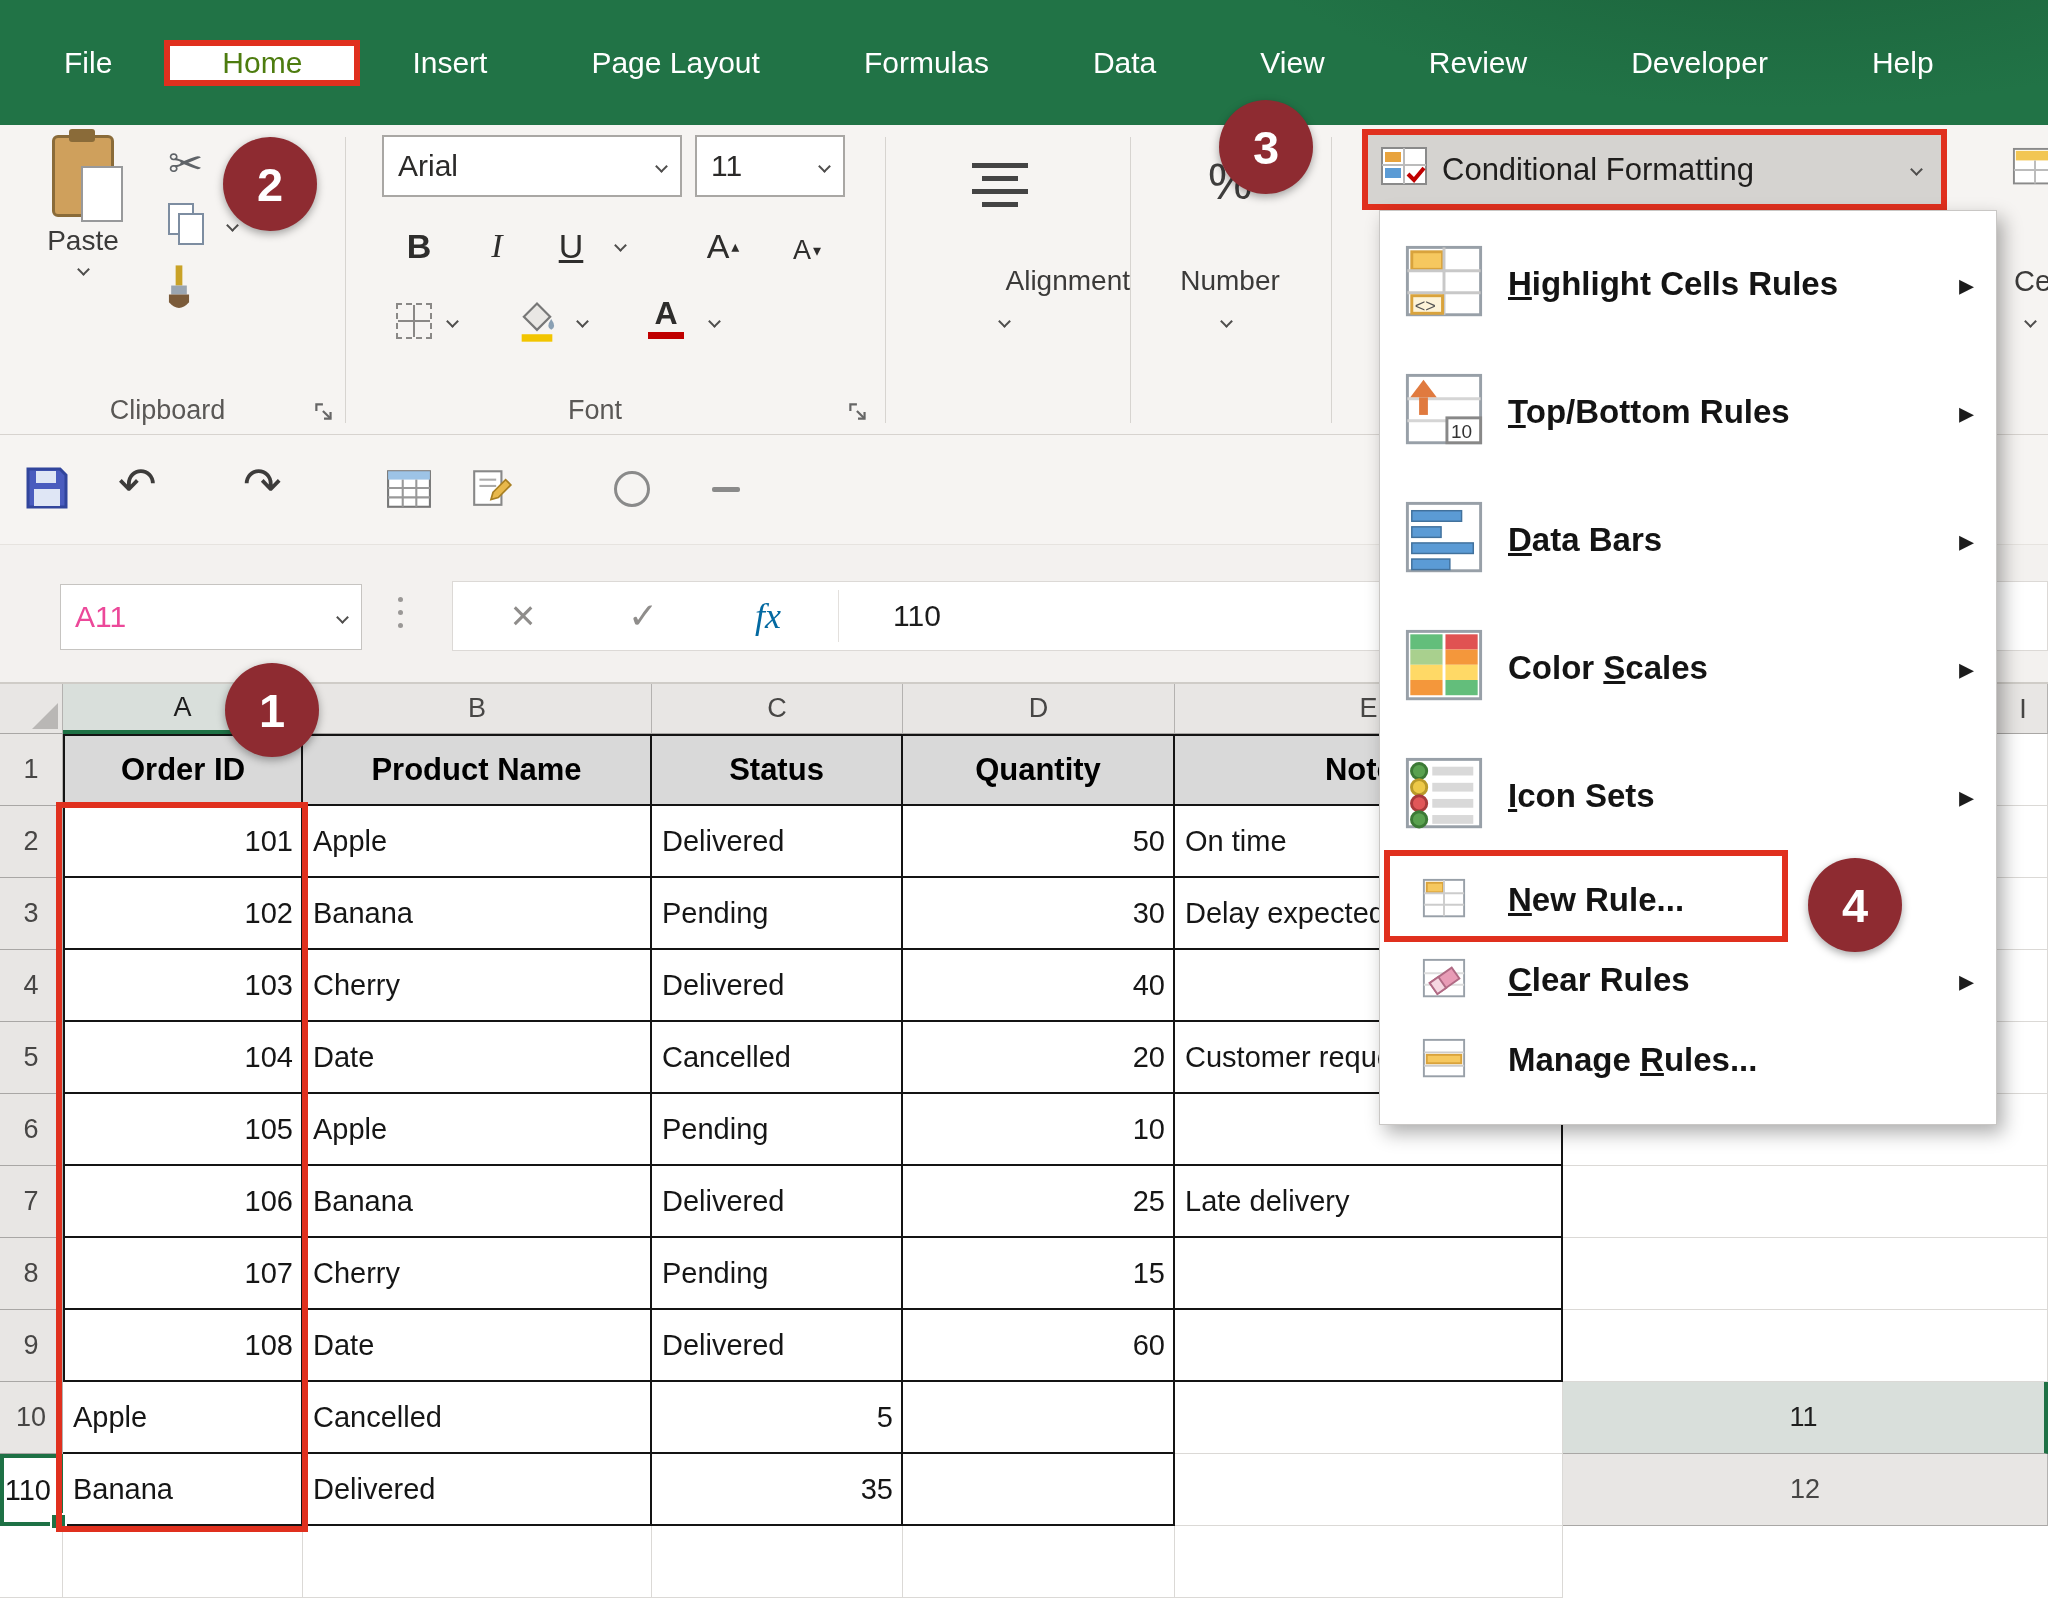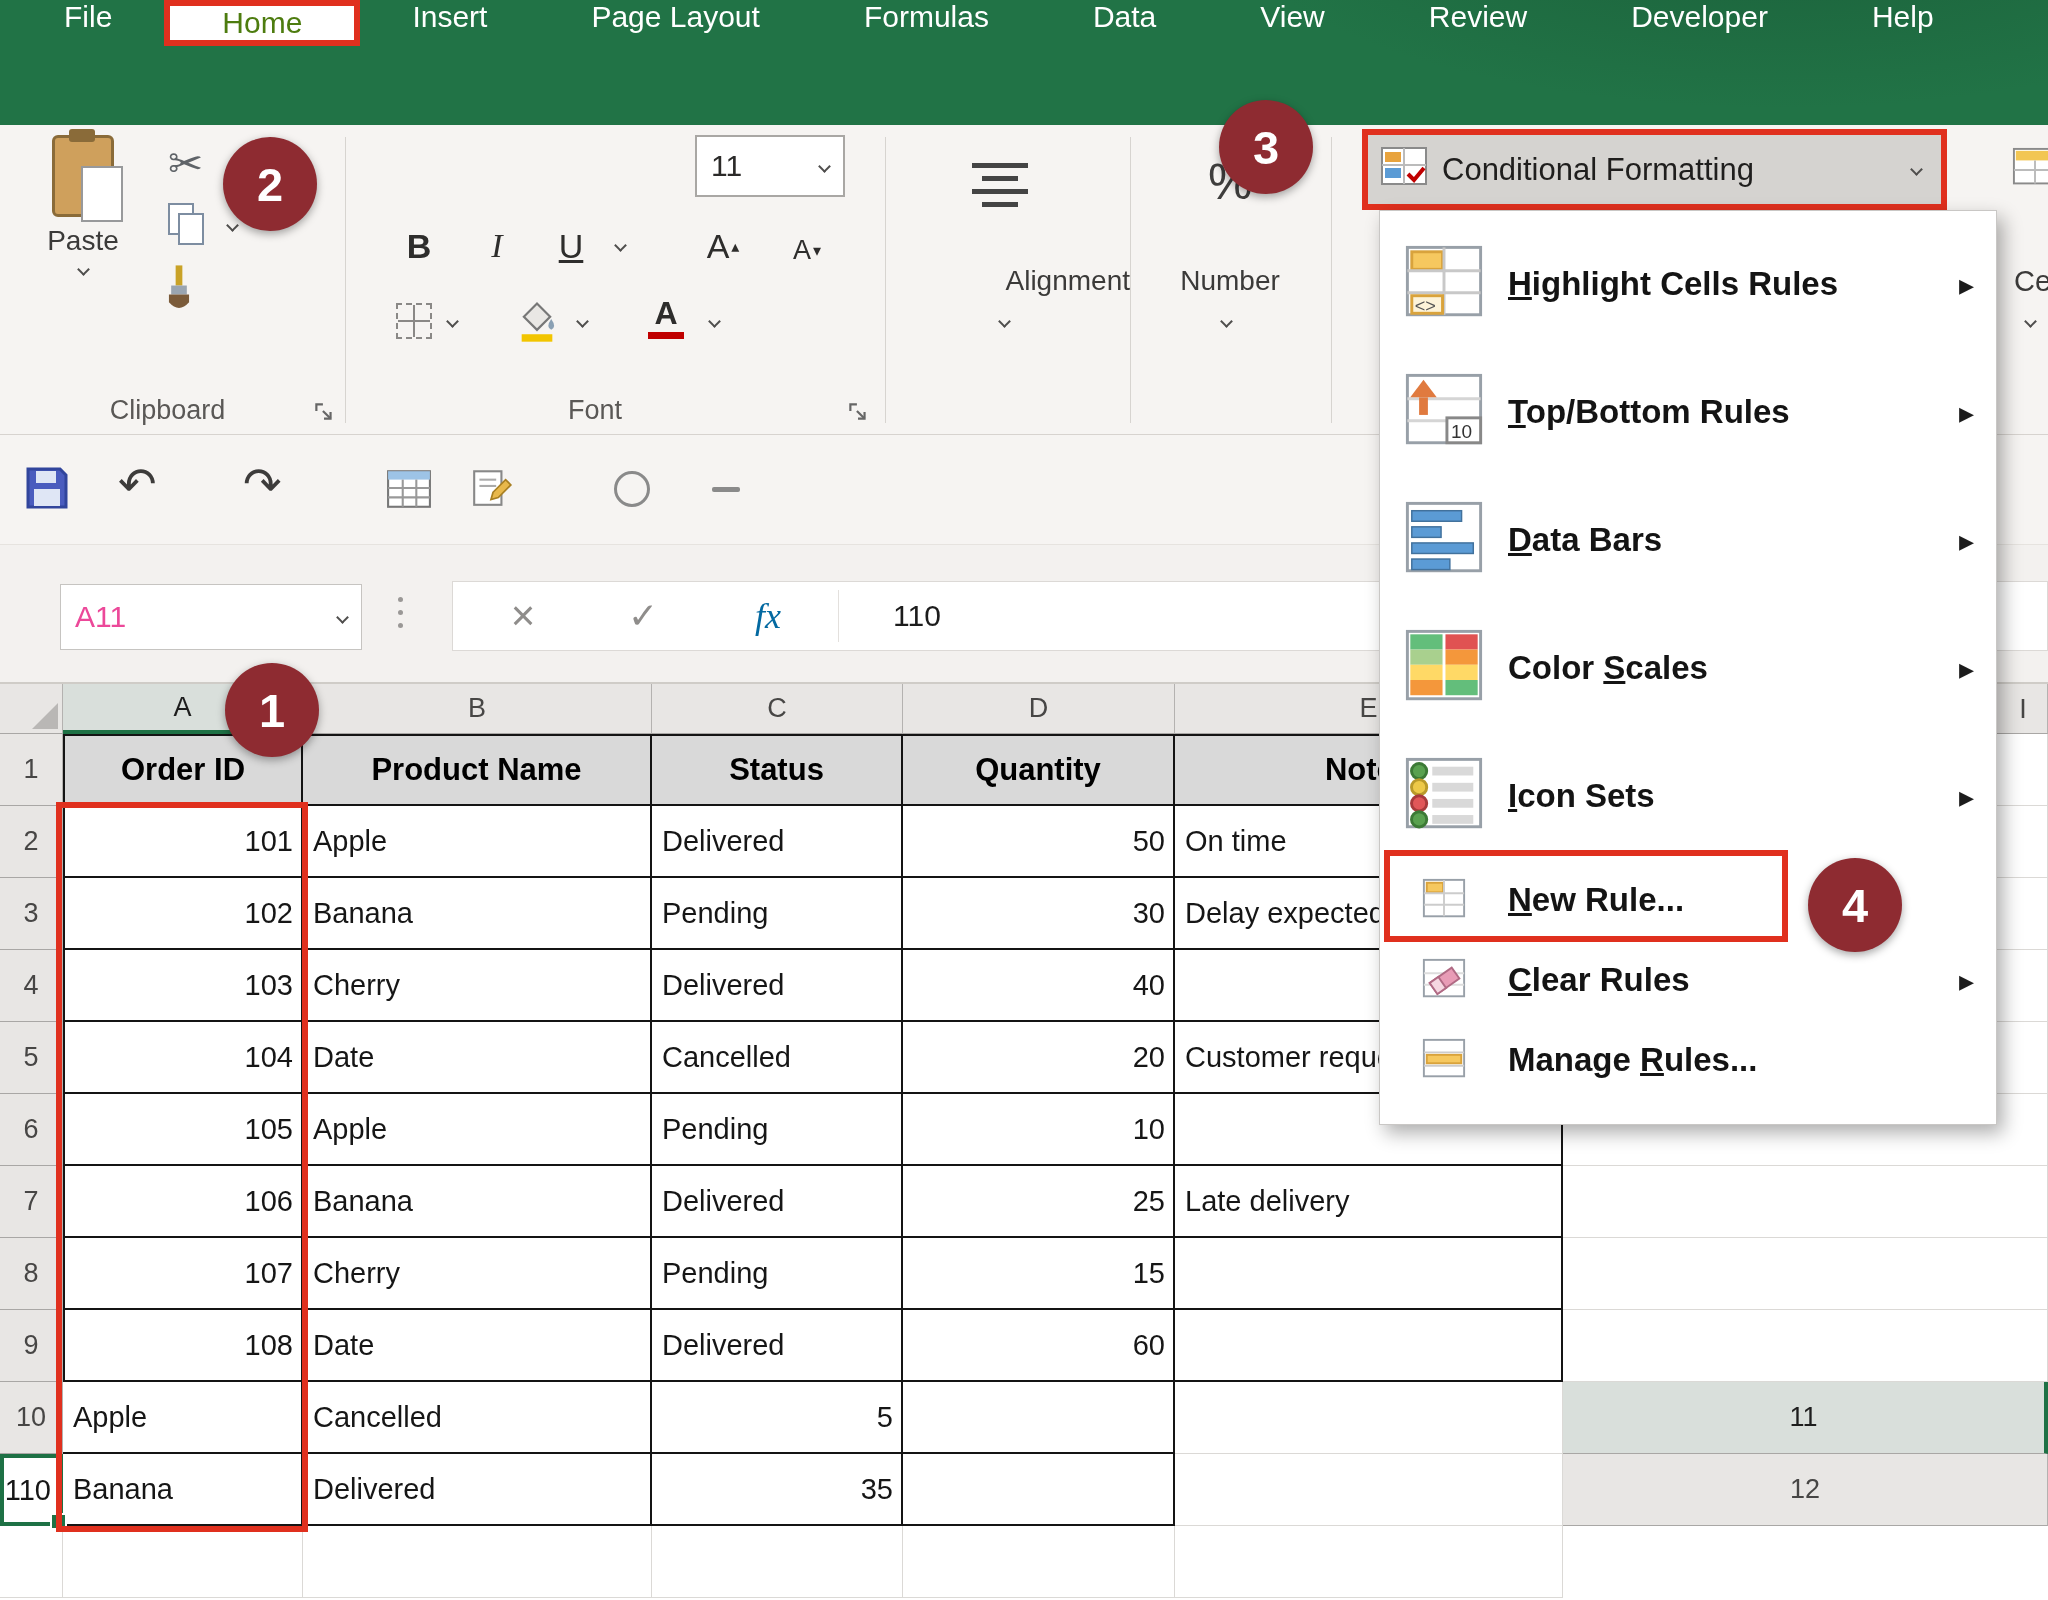--- a/index.html
+++ b/index.html
@@ -6,21 +6,21 @@
 html,body{margin:0;padding:0;background:#fff}
 #app{position:relative;width:2048px;height:1600px;overflow:hidden;background:#fff;
      font-family:"Liberation Sans","DejaVu Sans",sans-serif;color:#222}
 .abs{position:absolute}
 
 .chv{display:inline-block;width:12px;height:12px;border-right:3px solid #4f4e4d;border-bottom:3px solid #4f4e4d;transform:rotate(45deg)}
 .chv.sm{width:9px;height:9px;border-width:2px}
 
 .menubar{position:absolute;left:0;top:0;width:2048px;height:125px;
   background:radial-gradient(900px 320px at 1780px -90px,#1b603a 0%,rgba(0,0,0,0) 62%),#217346;
-  display:flex;align-items:flex-start;padding-left:12px}
+  display:flex;align-items:center;padding-left:12px}
 .tab{display:flex;align-items:center;padding:0 52px;font-size:30px;color:#fff}
 .tab.sel{background:#fff;color:#4d7c0f;border:6px solid #e0301e;font-weight:normal}
 
 .ribbon{position:absolute;left:0;top:125px;width:2048px;height:310px;background:#f6f4f2;border-bottom:1px solid #d7d3cf}
 .vsep{position:absolute;top:12px;height:286px;width:1px;background:#d7d4d0}
 .grplabel{position:absolute;bottom:8px;font-size:27px;color:#5a5856;text-align:center}
 .launcher{position:absolute;bottom:10px;width:24px;height:24px}
 .paste-btn{position:absolute;left:24px;top:10px;width:118px;height:196px;display:flex;flex-direction:column;align-items:center;gap:8px;font-size:28px;color:#3b3a39}
 .clip-ico{position:relative;width:62px;height:82px;background:#cfa05c;border:3px solid #8a6b39;border-radius:6px}
 .clip-ico .top{position:absolute;top:-9px;left:14px;width:26px;height:13px;background:#8a6b39;border-radius:3px}
@@ -138,20 +138,24 @@
     <div class="grplabel" style="left:0;width:335px">Clipboard</div>
     <div class="launcher" style="left:312px">
       <svg width="24" height="24" viewBox="0 0 22 22">
           <path d="M4 10 V4 h6" fill="none" stroke="#666" stroke-width="2"></path>
           <path d="M10 10 l7 7" stroke="#666" stroke-width="2"></path>
           <path d="M17 11 v6 h-6" fill="none" stroke="#666" stroke-width="2"></path>
         </svg>
     </div>
     <div class="vsep" style="left:345px"></div>
 
+    <div class="combo" style="left:382px;width:300px">
+      <span>Arial</span>
+      <span class="chv sm" style="margin-left:auto"></span>
+    </div>
     <div class="combo" style="left:695px;width:150px">
       <span>11</span>
       <span class="chv sm" style="margin-left:auto"></span>
     </div>
     <div class="fbtn" style="left:396px;top:96px;font-weight:bold">
         <span>B</span>
       </div>
     <div class="fbtn" style="left:474px;top:96px;font-family:'Liberation Serif',serif;font-style:italic">
         <span>I</span>
       </div>

